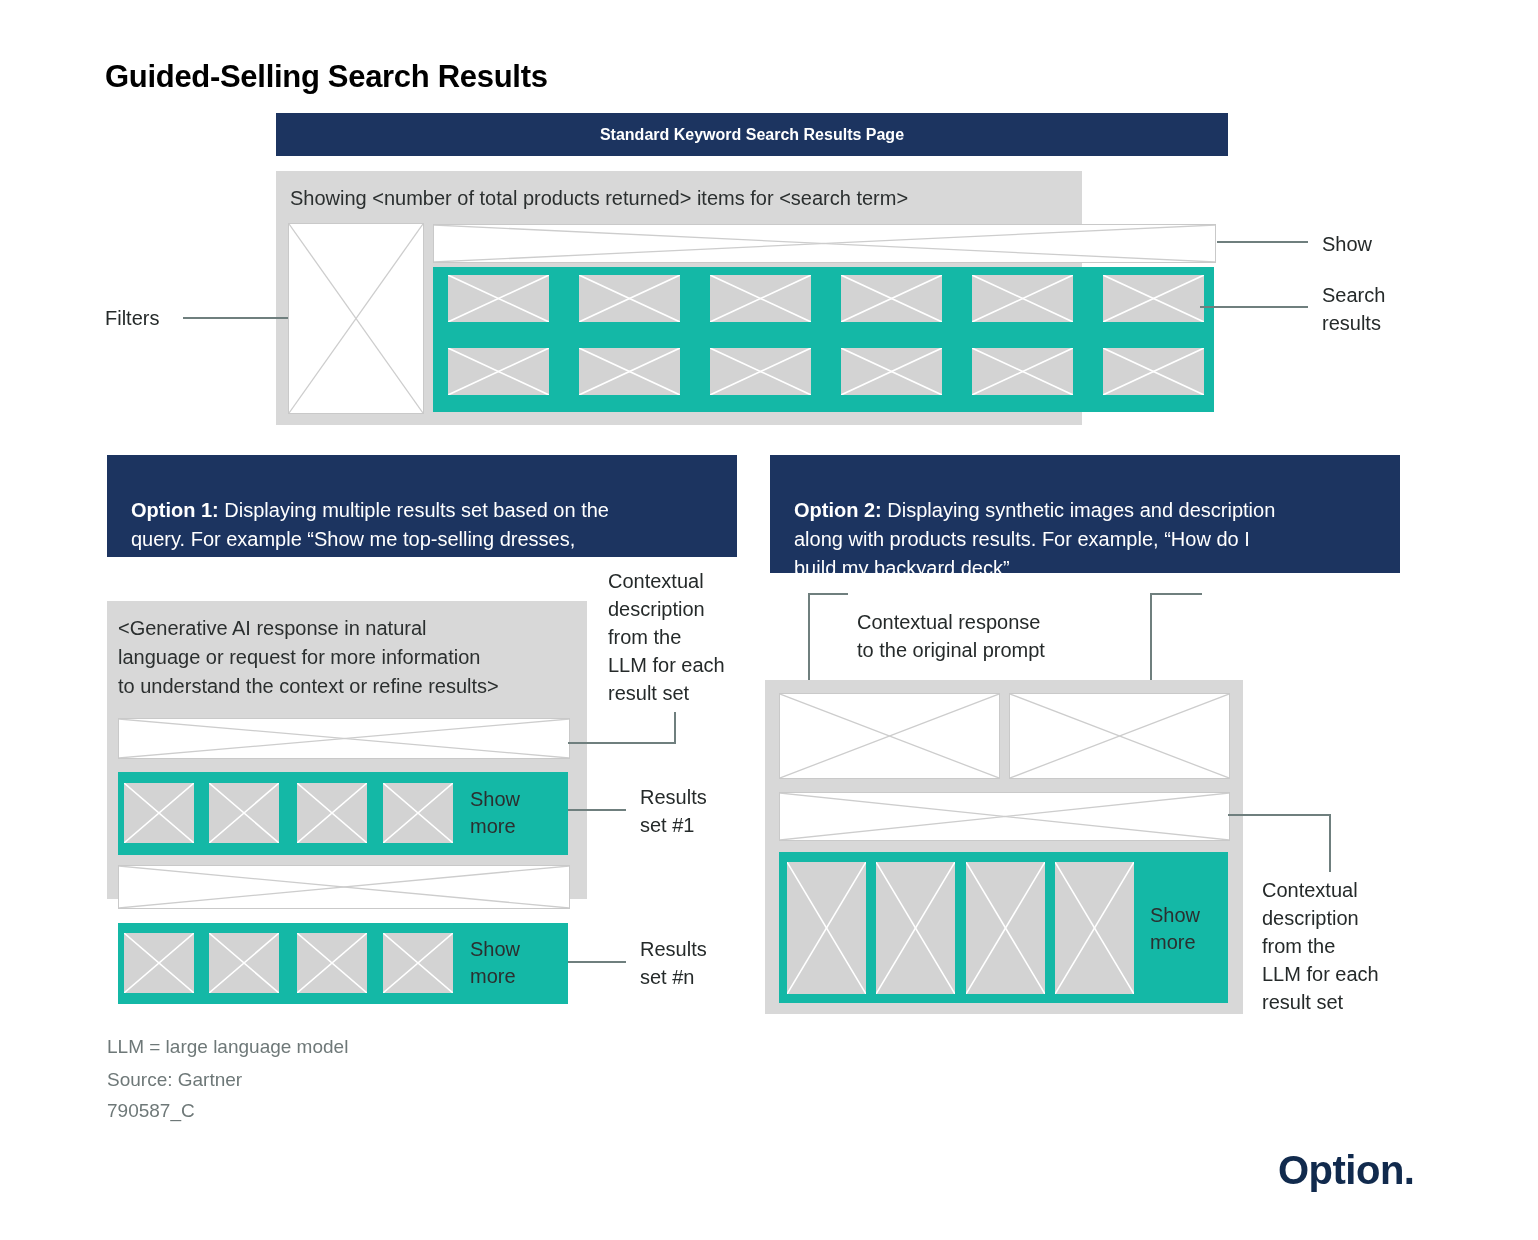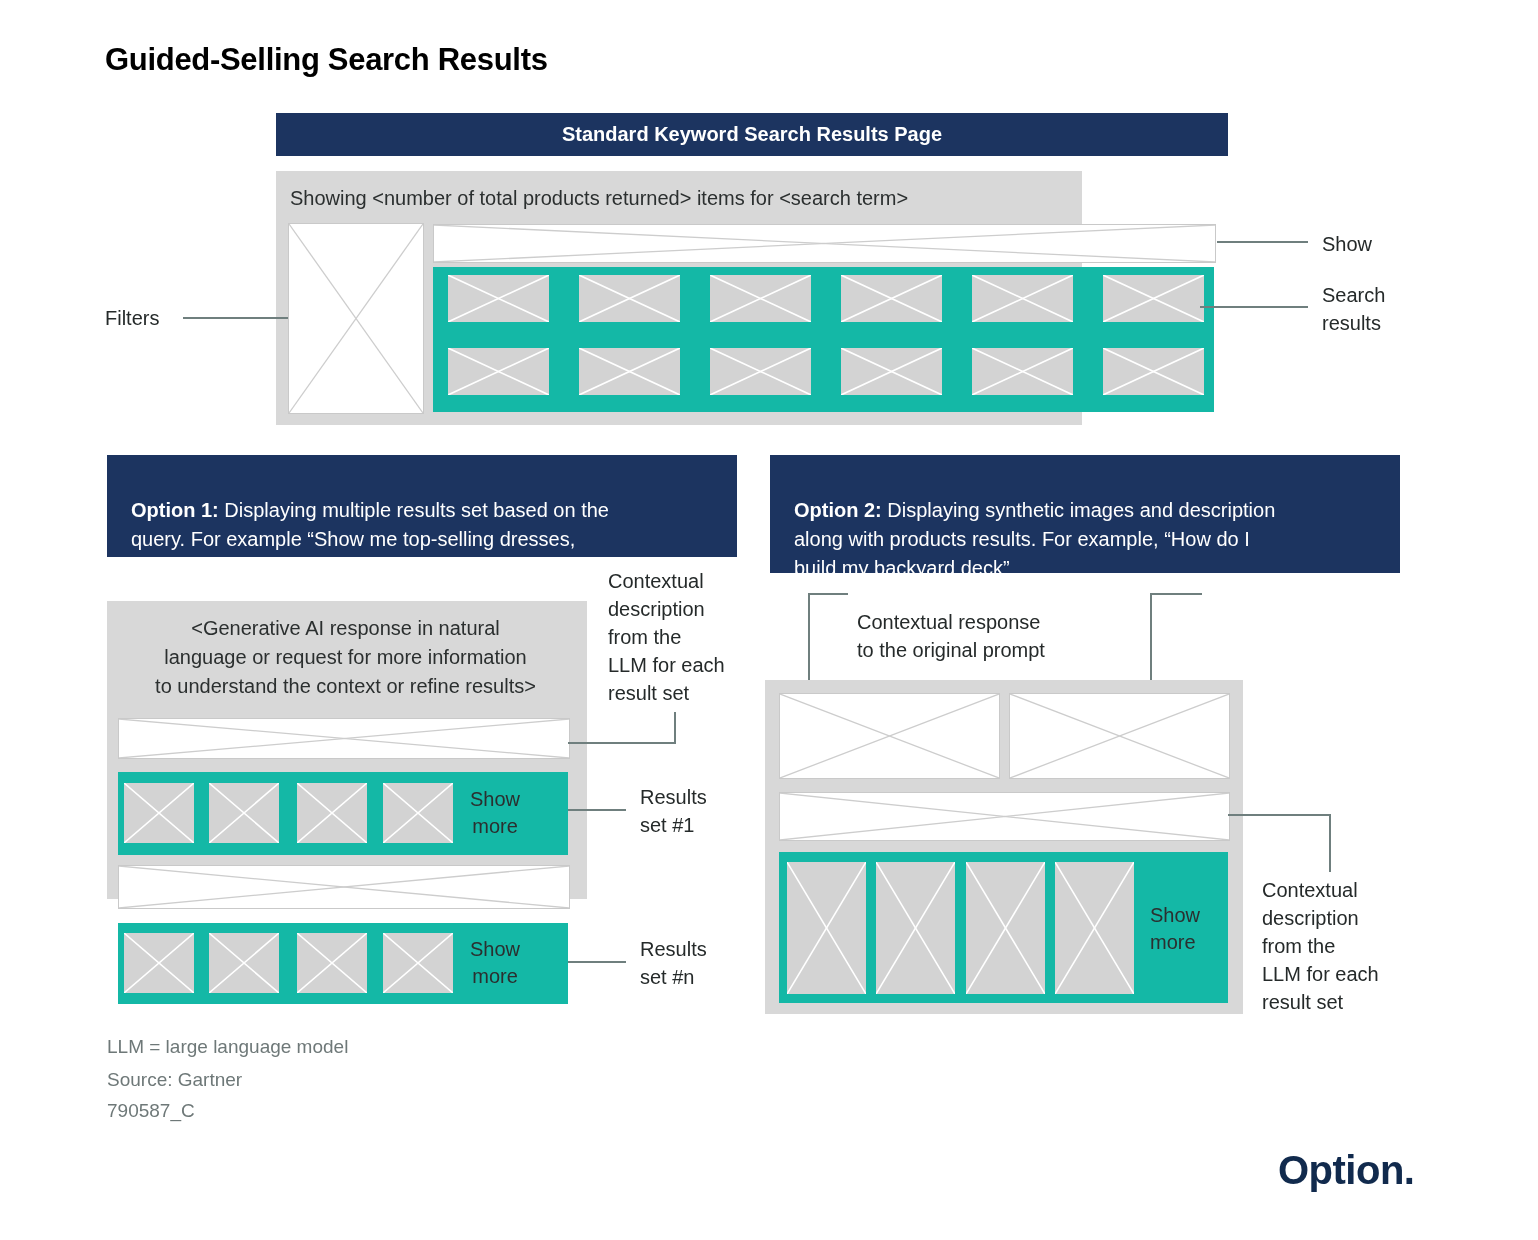--- a/index.html
+++ b/index.html
@@ -3,21 +3,21 @@
 <meta charset="utf-8">
 <style>
   html,body{margin:0;padding:0;background:#ffffff;}
   .page{
     position:relative;width:1538px;height:1240px;background:#ffffff;
     font-family:"Liberation Sans","DejaVu Sans",sans-serif;color:#24292a;overflow:hidden;
   }
   .abs{position:absolute;}
   .title{font-size:31px;font-weight:700;color:#000;letter-spacing:-0.3px;}
   .navy{background:#1c3460;color:#ffffff;}
-  .navy-header-top{display:flex;align-items:center;justify-content:center;font-size:20px;font-weight:700;}
+  .navy-header-top{display:flex;align-items:center;justify-content:center;font-size:16px;font-weight:700;}
   .opt-header{padding:12px 24px;font-size:20px;line-height:29px;white-space:pre-line;}
   .opt-header b{font-weight:700;}
   .gray-panel{background:#d8d8d8;}
   .ph{position:absolute;overflow:hidden;}
   .ph svg{position:absolute;left:0;top:0;width:100%;height:100%;display:block;}
   .ph.gray{background:#d3d3d3;}
   .ph.gray line{stroke:#ffffff;stroke-width:1.6;vector-effect:non-scaling-stroke;}
   .ph.white{background:#ffffff;border:1px solid #c9c9c9;}
   .ph.white line{stroke:#cdcdcd;stroke-width:1.3;vector-effect:non-scaling-stroke;}
   .white-row{position:absolute;background:#14b8a6;}
@@ -26,21 +26,21 @@
   .body-text{font-size:20px;line-height:29px;color:#2b2f2f;white-space:pre-line;}
   .show-more{font-size:20px;line-height:27px;color:#2b2f2f;white-space:pre-line;}
   .footer-text{font-size:19px;color:#6e7878;}
   .logo{font-size:40px;font-weight:700;color:#112a4d;letter-spacing:-0.5px;}
 </style>
 </head>
 <body>
 
 <div class="page">
 
-  <div class="abs title" style="left:105px;top:42px;">Guided-Selling Search Results</div>
+  <div class="abs title" style="left:105px;top:59px;">Guided-Selling Search Results</div>
 
   <div class="abs navy navy-header-top" style="left:276px;top:113px;width:952px;height:43px;">
     <span>Standard Keyword Search Results Page</span>
   </div>
 
   <div class="abs gray-panel" style="left:276px;top:171px;width:806px;height:254px;">
     <div class="abs body-text" style="left:14px;top:13px;">Showing &lt;number of total products returned&gt; items for &lt;search term&gt;</div>
 
     <div class="ph white" style="left:12px;top:52px;width:134px;height:189px;">
       <svg viewBox="0 0 100 100" preserveAspectRatio="none">
@@ -141,21 +141,21 @@
   <div class="abs lbl" style="left:1322px;top:281px;">Search
 results</div>
   <div class="line" style="left:1200px;top:306px;width:108px;height:2px;"></div>
 
   <div class="abs navy opt-header" style="left:107px;top:455px;width:630px;height:102px;box-sizing:border-box;">
     <b>Option 1:</b><span> Displaying multiple results set based on the
 query. For example “Show me top-selling dresses,
 matching shoes and jackets”</span>
   </div>
 
-  <div class="abs gray-panel" style="left:107px;top:601px;width:480px;height:298px;text-align:center;">
+  <div class="abs gray-panel" style="left:107px;top:601px;width:480px;height:298px;">
     <div class="abs body-text" style="left:11px;top:13px;width:455px;">&lt;Generative AI response in natural
 language or request for more information
 to understand the context or refine results&gt;</div>
 
     <div class="ph white" style="left:11px;top:117px;width:450px;height:39px;">
       <svg viewBox="0 0 100 100" preserveAspectRatio="none">
           <line x1="0" y1="0" x2="100" y2="100"></line>
           <line x1="100" y1="0" x2="0" y2="100"></line>
         </svg>
     </div>

